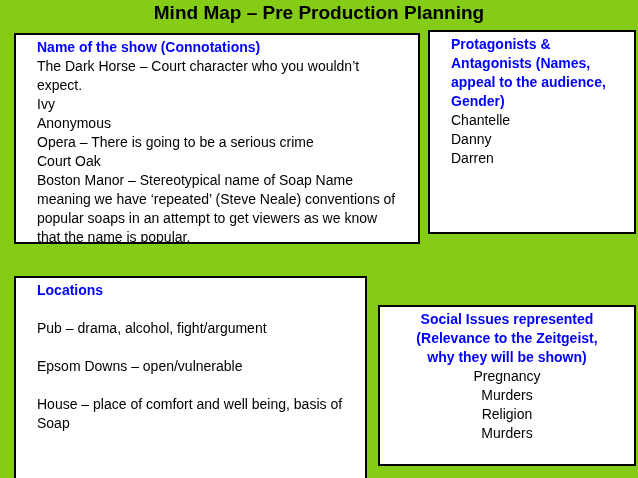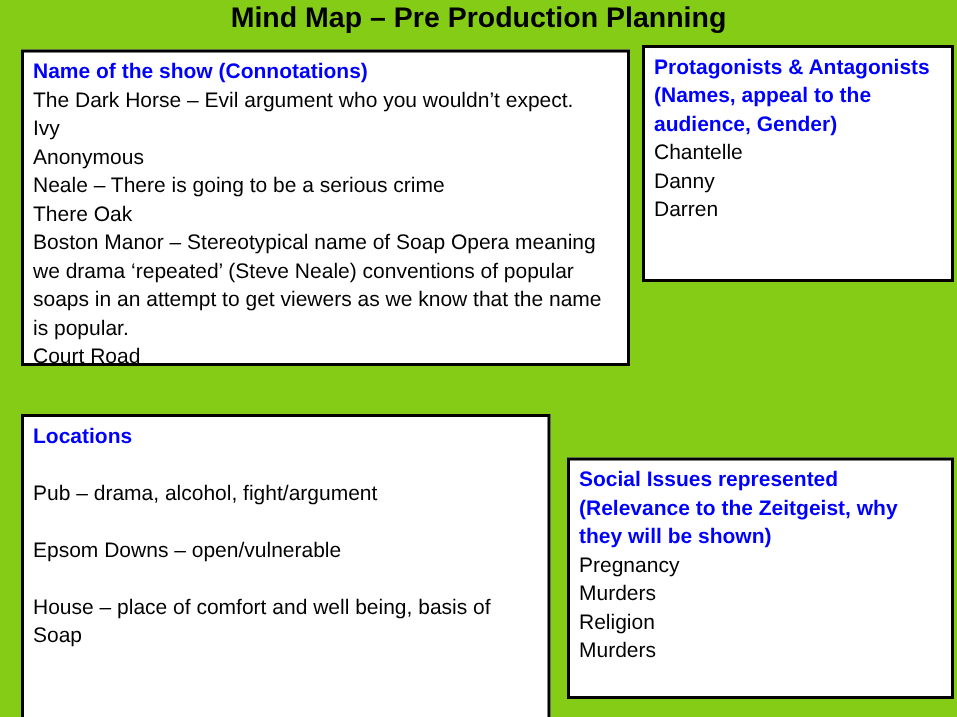--- a/index.html
+++ b/index.html
@@ -24,54 +24,54 @@
     text-align: center;
     font-size: 19px;
     font-weight: bold;
     color: #000000;
     margin: 0;
   }
   .box {
     position: absolute;
     border: 2px solid #000000;
     background: #ffffff;
-    padding: 3px 6px;
+    padding: 3px 21px;
     box-sizing: border-box;
     font-size: 14px;
     line-height: 19px;
     overflow: hidden;
   }
   .box p {
     margin: 0;
   }
   .hdr {
     color: #0000ff;
     font-weight: bold;
   }
   .box-show-name   { left: 14px;  top: 33px;  width: 406px; height: 211px; }
-  .box-protagonists{ left: 428px; top: 30px;  width: 208px; height: 158px; }
+  .box-protagonists{ left: 428px; top: 30px;  width: 208px; height: 204px; }
   .box-locations   { left: 14px;  top: 276px; width: 353px; height: 239px; }
-  .box-social      { left: 378px; top: 305px; width: 258px; height: 161px; }
+  .box-social      { left: 378px; top: 305px; width: 258px; height: 161px; text-align: center; }
   .spaced p.line { margin-top: 19px; }
 </style>
 </head>
 <body>
 
 <div class="page">
 
   <h1 class="title">Mind Map – Pre Production Planning</h1>
 
   <div class="box box-show-name">
     <p class="hdr">Name of the show (Connotations)</p>
-    <p class="line">The Dark Horse – Evil argument who you wouldn’t expect.</p>
+    <p class="line">The Dark Horse – Court character who you wouldn’t expect.</p>
     <p class="line">Ivy</p>
     <p class="line">Anonymous</p>
-    <p class="line">Neale – There is going to be a serious crime</p>
-    <p class="line">There Oak</p>
-    <p class="line">Boston Manor – Stereotypical name of Soap Opera meaning we drama ‘repeated’ (Steve Neale) conventions of popular soaps in an attempt to get viewers as we know that the name is popular.</p>
+    <p class="line">Opera – There is going to be a serious crime</p>
+    <p class="line">Court Oak</p>
+    <p class="line">Boston Manor – Stereotypical name of Soap Name meaning we have ‘repeated’ (Steve Neale) conventions of popular soaps in an attempt to get viewers as we know that the name is popular.</p>
     <p class="line">Court Road</p>
   </div>
 
   <div class="box box-protagonists">
     <p class="hdr">Protagonists &amp; Antagonists (Names, appeal to the audience, Gender)</p>
     <p class="line">Chantelle</p>
     <p class="line">Danny</p>
     <p class="line">Darren</p>
   </div>
 

